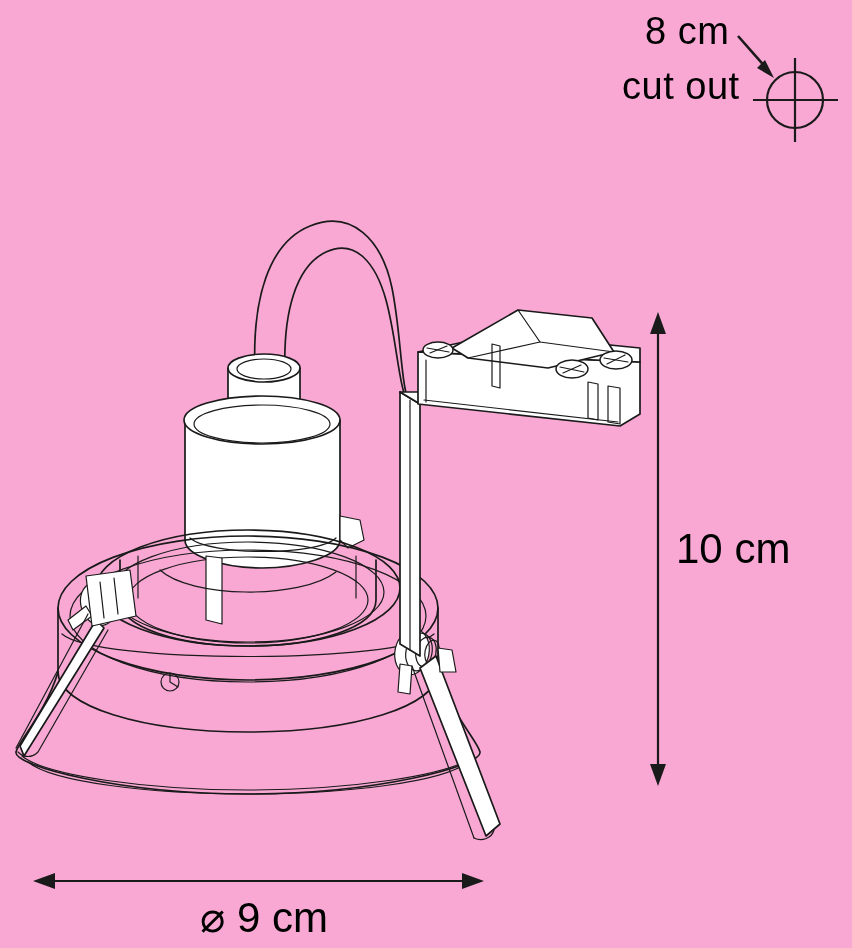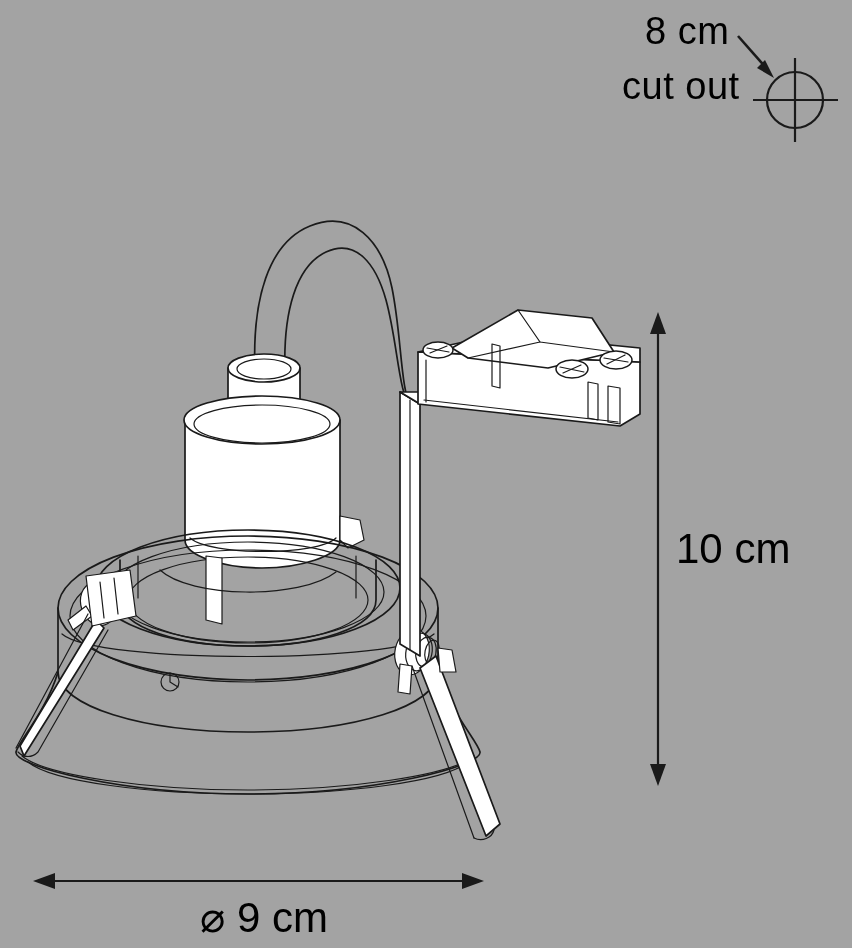--- a/index.html
+++ b/index.html
@@ -11,21 +11,21 @@
     width: 852px;
     height: 948px;
     font-family: "Liberation Sans", sans-serif;
     color: #000000;
     overflow: hidden;
   }
   #sheet {
     position: relative;
     width: 852px;
     height: 948px;
-    background: #a3a3a3;
+    background: #f9a8d4;
   }
   #drawing {
     position: absolute;
     left: 0;
     top: 0;
     width: 852px;
     height: 948px;
     display: block;
   }
   .dim-text {

